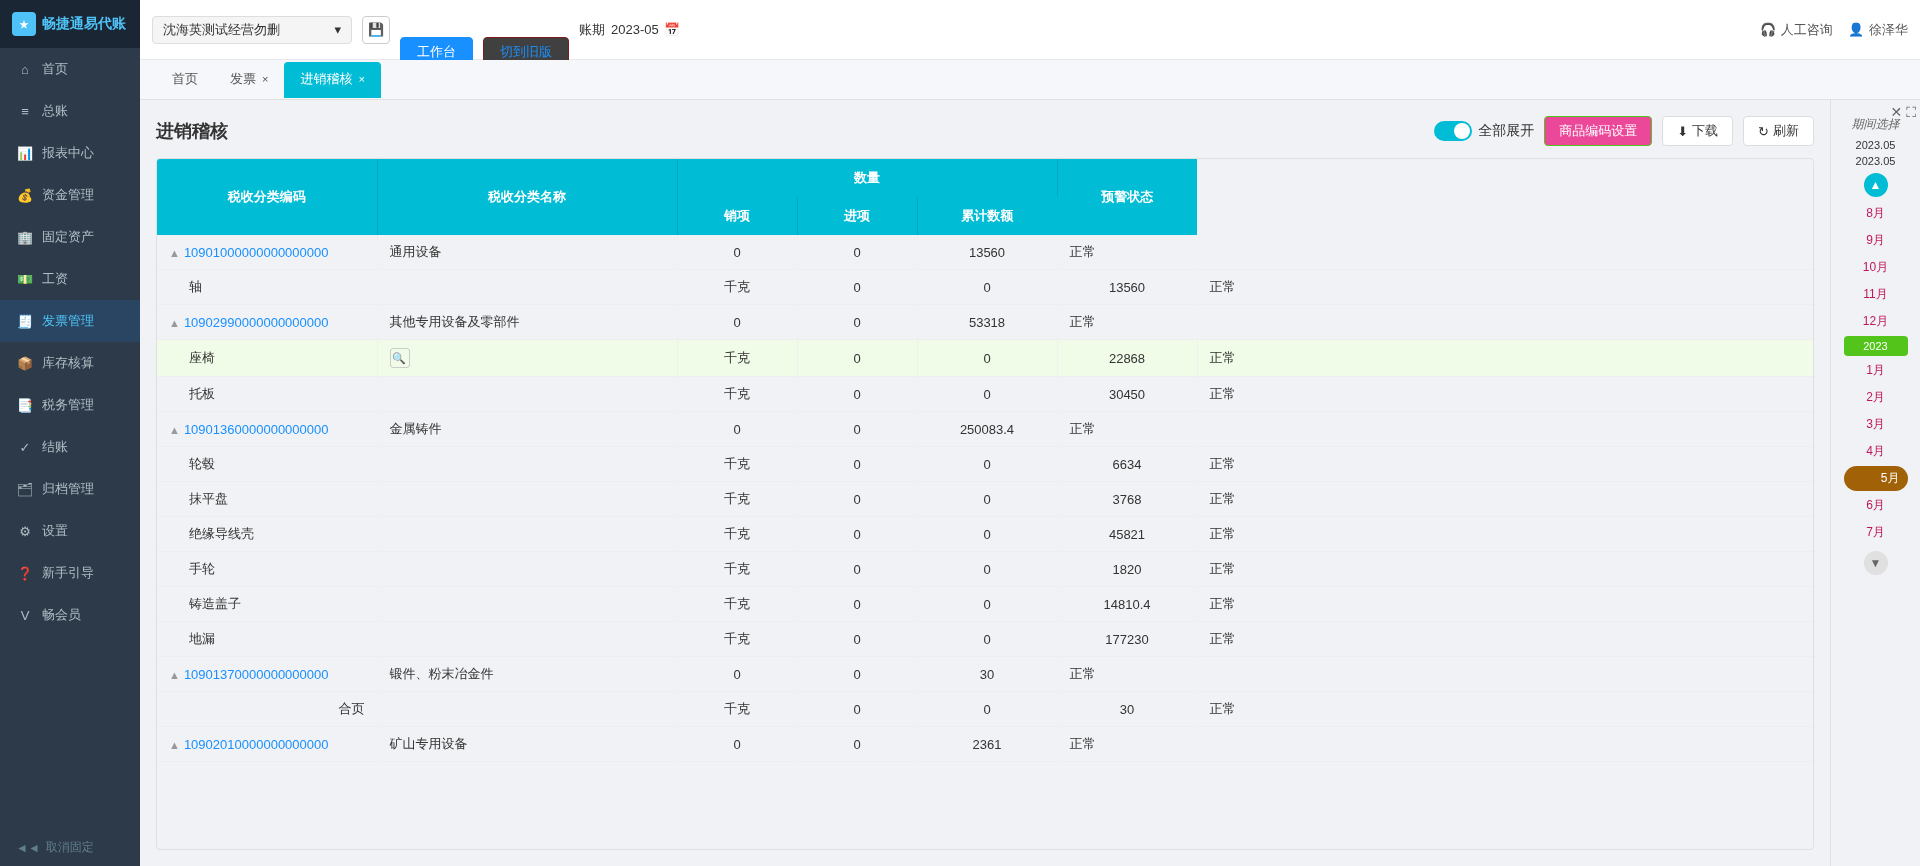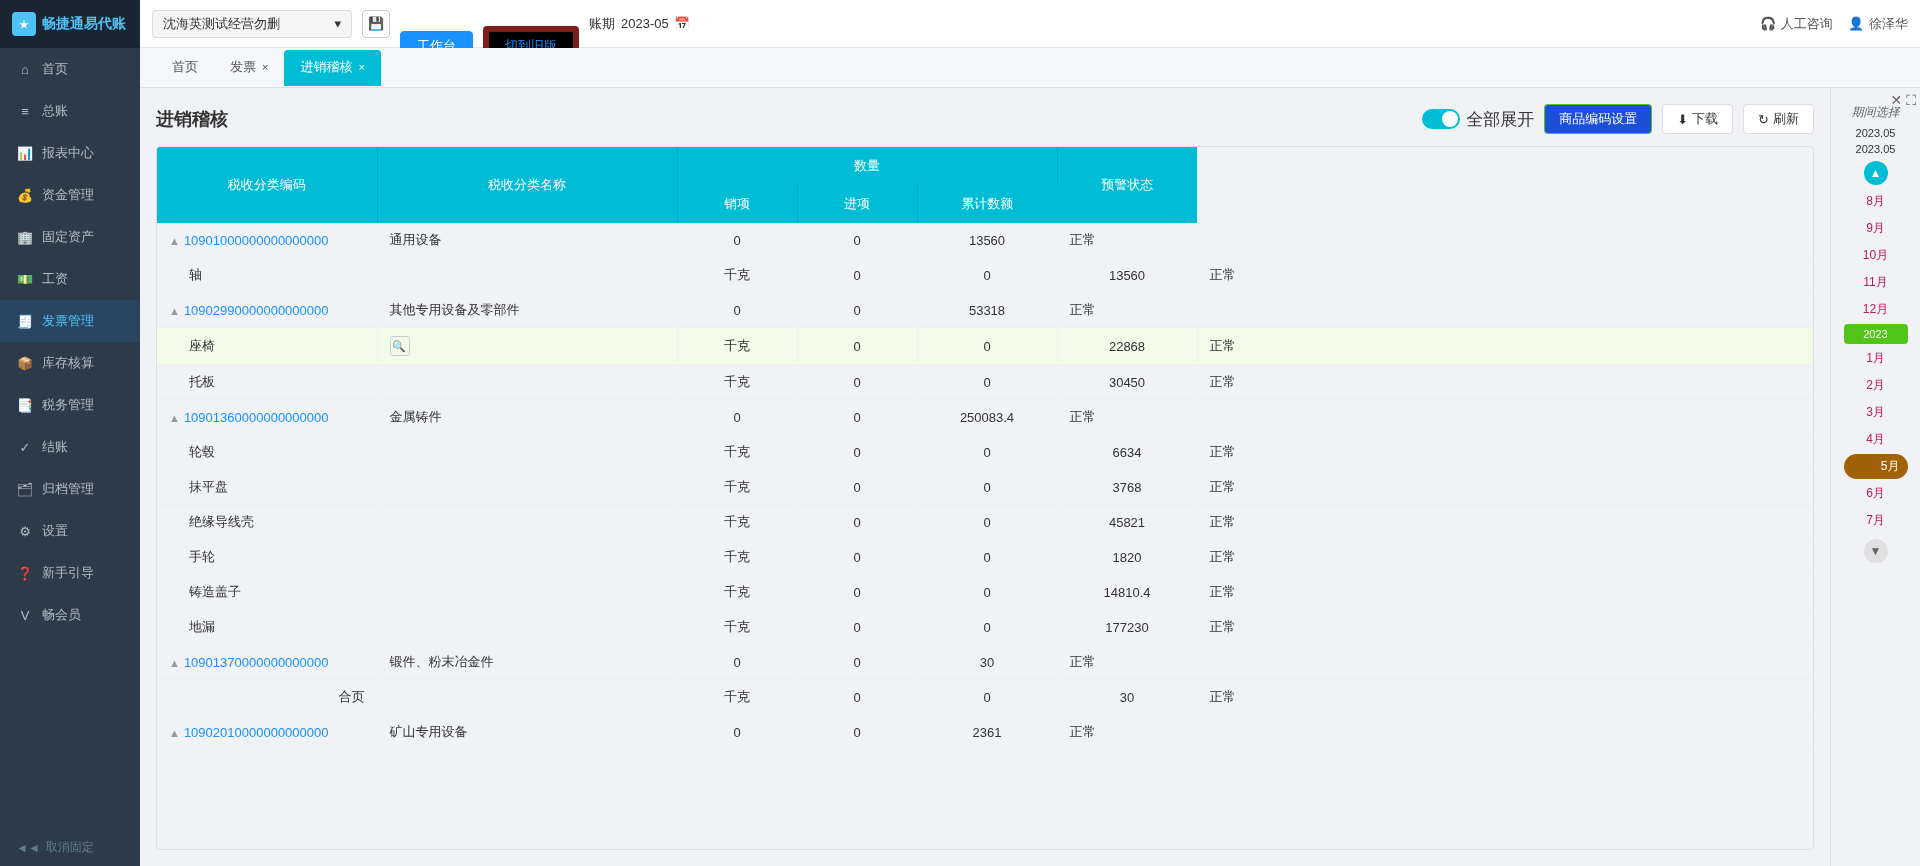--- a/index.html
+++ b/index.html
@@ -11,56 +11,56 @@
     .sidebar-logo-icon { width: 24px; height: 24px; background: #4fc3f7; border-radius: 4px; display: flex; align-items: center; justify-content: center; color: white; font-size: 10px; flex-shrink: 0; }
     .sidebar-item { display: flex; align-items: center; gap: 8px; padding: 12px 16px; cursor: pointer; color: #b0bec5; transition: background 0.2s; }
     .sidebar-item.active { background: #1890ff22; color: #4fc3f7; }
     .sidebar-item-icon { width: 18px; height: 18px; display: flex; align-items: center; justify-content: center; flex-shrink: 0; }
     .sidebar-bottom { margin-top: auto; padding: 10px 16px; font-size: 12px; color: #607d8b; display: flex; align-items: center; gap: 6px; cursor: pointer; }
 
     
     .main { flex: 1; display: flex; flex-direction: column; overflow: hidden; }
 
     
-    .topbar { height: 48px; background: #fff; display: flex; align-items: center; padding: 0 12px; border-bottom: 1px solid #e8e8e8; gap: 10px; }
+    .topbar { height: 60px; background: #fff; display: flex; align-items: center; padding: 0 12px; border-bottom: 1px solid #e8e8e8; gap: 10px; }
     .company-selector { display: flex; align-items: center; gap: 6px; background: #f5f5f5; border: 1px solid #ddd; border-radius: 4px; padding: 4px 10px; cursor: pointer; font-size: 13px; color: #333; min-width: 200px; }
     .topbar-btn { padding: 5px 16px; border-radius: 4px; border: 1px solid #ddd; background: white; cursor: pointer; font-size: 13px; color: #333; margin-top: 44px; }
     .topbar-btn.primary { background: #1890ff; color: white; border-color: #1890ff; }
-    .topbar-btn.outline { background: #000000; color: #1890ff; border: 6px solid #7f1d1d; }
+    .topbar-btn.outline { background: #404040; color: #1890ff; border: 1px solid #7f1d1d; }
     .topbar-period { font-size: 13px; color: #333; display: flex; align-items: center; gap: 6px; }
     .topbar-right { margin-left: auto; display: flex; align-items: center; gap: 16px; color: #555; font-size: 13px; }
     .topbar-right-item { display: flex; align-items: center; gap: 4px; cursor: pointer; }
     .save-icon { width: 28px; height: 28px; border: 1px solid #ccc; border-radius: 4px; display: flex; align-items: center; justify-content: center; cursor: pointer; color: #666; }
 
     
     .tabs-bar { background: #f5f7fa; border-bottom: 1px solid #e0e0e0; display: flex; align-items: center; padding: 0 16px; height: 40px; }
     .tab { padding: 8px 16px; cursor: pointer; font-size: 13px; color: #555; border-bottom: 2px solid transparent; display: flex; align-items: center; gap: 6px; }
     .tab.active { color: white; background: #00bcd4; border-radius: 4px 4px 0 0; }
     .tab-close { font-size: 11px; cursor: pointer; color: inherit; }
     .tab-home { color: #555; }
 
     
     .content { flex: 1; display: flex; overflow: hidden; }
     .main-content { flex: 1; padding: 16px; overflow: hidden; display: flex; flex-direction: column; }
 
     
     .page-title-bar { display: flex; align-items: center; justify-content: space-between; margin-bottom: 12px; }
     .page-title { font-size: 18px; font-weight: bold; color: #333; }
     .page-actions { display: flex; align-items: center; gap: 10px; }
-    .toggle-switch { display: flex; align-items: center; gap: 6px; font-size: 17px; color: #333; }
+    .toggle-switch { display: flex; align-items: center; gap: 6px; font-size: 14px; color: #333; }
     .switch { width: 38px; height: 20px; background: #00bcd4; border-radius: 10px; position: relative; cursor: pointer; }
     .switch-knob { width: 16px; height: 16px; background: white; border-radius: 50%; position: absolute; top: 2px; right: 2px; }
     .action-btn { padding: 5px 14px; border-radius: 4px; border: 1px solid #ddd; background: white; cursor: pointer; font-size: 13px; color: #333; display: flex; align-items: center; gap: 4px; }
-    .action-btn.green { background: #1d4ed8; color: white; border-color: #52c41a; font-family: Liberation Mono, monospace; }
+    .action-btn.green { background: #ec4899; color: white; border-color: #52c41a; font-family: Liberation Mono, monospace; }
 
     
     .table-wrapper { flex: 1; overflow: auto; border: 1px solid #e0e0e0; border-radius: 4px; }
     table { width: 100%; border-collapse: collapse; }
     thead tr { background: #00bcd4; color: white; }
-    thead th { padding: 10px 12px; text-align: center; font-weight: normal; font-size: 13px; border-right: 1px solid #00a8c2; white-space: nowrap; }
+    thead th { padding: 10px 12px; text-align: center; font-weight: bold; font-size: 13px; border-right: 1px solid #00a8c2; white-space: nowrap; }
     thead th:last-child { border-right: none; }
     .sub-header { background: #00bcd4; }
     tbody tr { border-bottom: 1px solid #eee; }
     tbody tr.highlighted { background: #f0fbe8; }
     tbody td { padding: 8px 12px; color: #333; font-size: 13px; border-right: 1px solid #f0f0f0; }
     tbody td:last-child { border-right: none; }
     td.center { text-align: center; }
     .expand-icon { color: #999; margin-right: 4px; font-size: 11px; }
     .category-code { color: #1890ff; font-size: 13px; }
     .status-normal { color: #333; }

